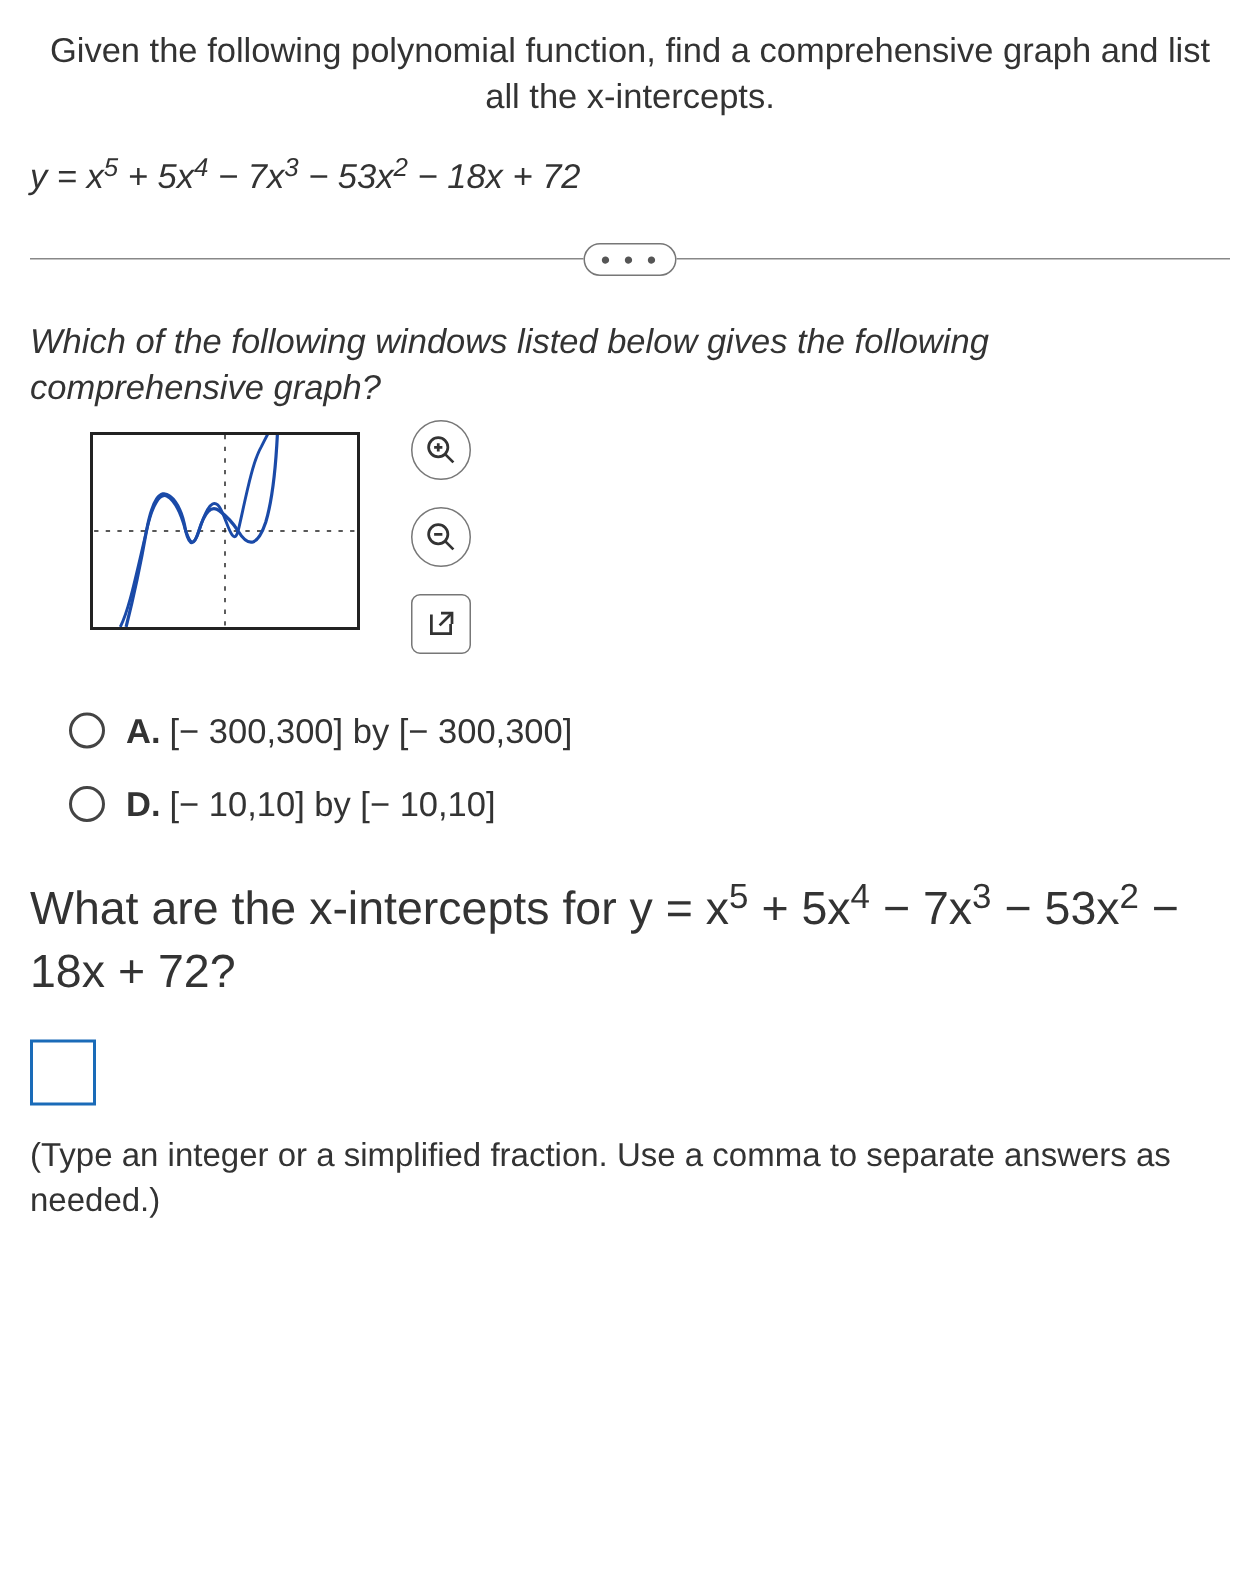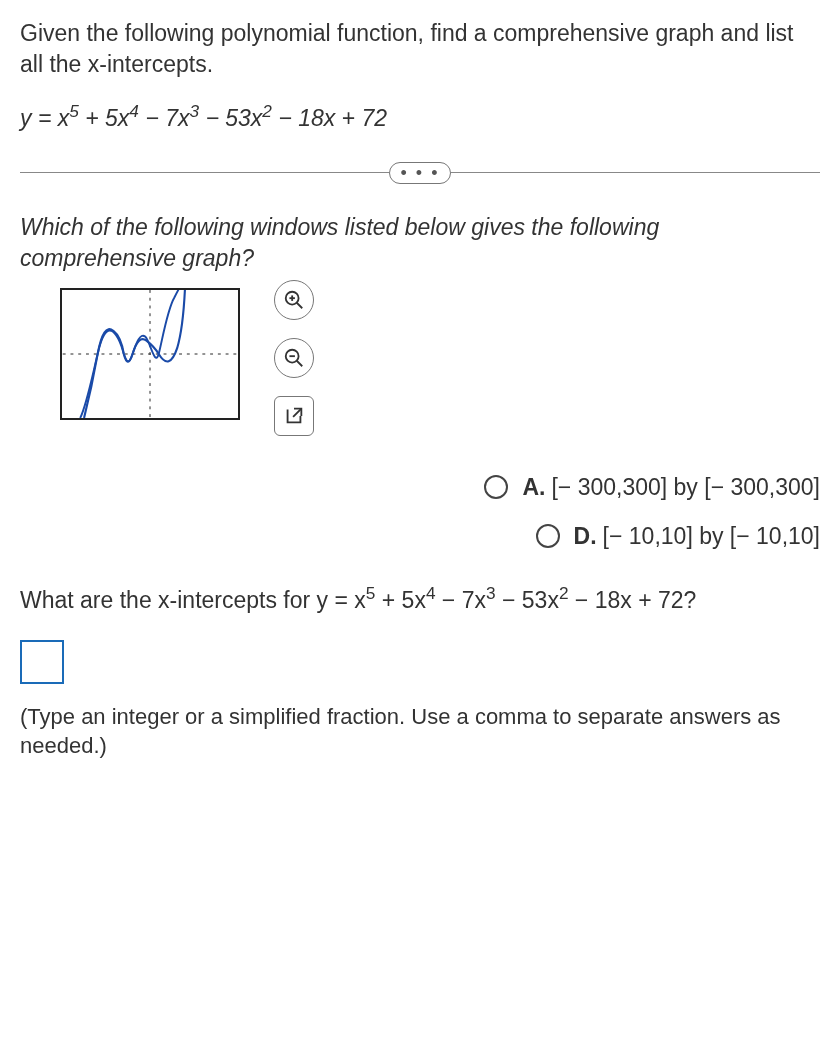--- a/index.html
+++ b/index.html
@@ -11,20 +11,21 @@
       font-family: Arial, Helvetica, sans-serif;
       font-size: 23px;
       color: #333;
       background: #fff;
       width: 840px;
       padding: 18px 20px;
       line-height: 1.35;
     }
     .instruction {
       margin-bottom: 20px;
+      text-align: center;
     }
     .equation {
       margin-bottom: 28px;
       font-size: 23px;
       font-style: italic;
     }
     .sup {
       font-size: 0.75em;
       vertical-align: super;
       position: relative;
@@ -103,39 +104,38 @@
     }
     .options {
       margin-left: 26px;
       margin-bottom: 30px;
     }
     .option-row {
       display: flex;
       align-items: center;
       margin-bottom: 18px;
       gap: 14px;
-      justify-content: flex-end;
     }
     .radio {
       width: 24px;
       height: 24px;
       border: 2px solid #444;
       border-radius: 50%;
       flex-shrink: 0;
     }
     .opt-letter {
       font-weight: bold;
       margin-right: 6px;
     }
     .opt-text {
       font-size: 23px;
     }
     .question2 {
       margin-bottom: 24px;
-      font-size: 23px;
+      font-size: 31px;
     }
     .answer-box {
       width: 44px;
       height: 44px;
       border: 2px solid #1a6bb8;
       margin-bottom: 18px;
     }
     .hint {
       color: #333;
       font-size: 22px;

